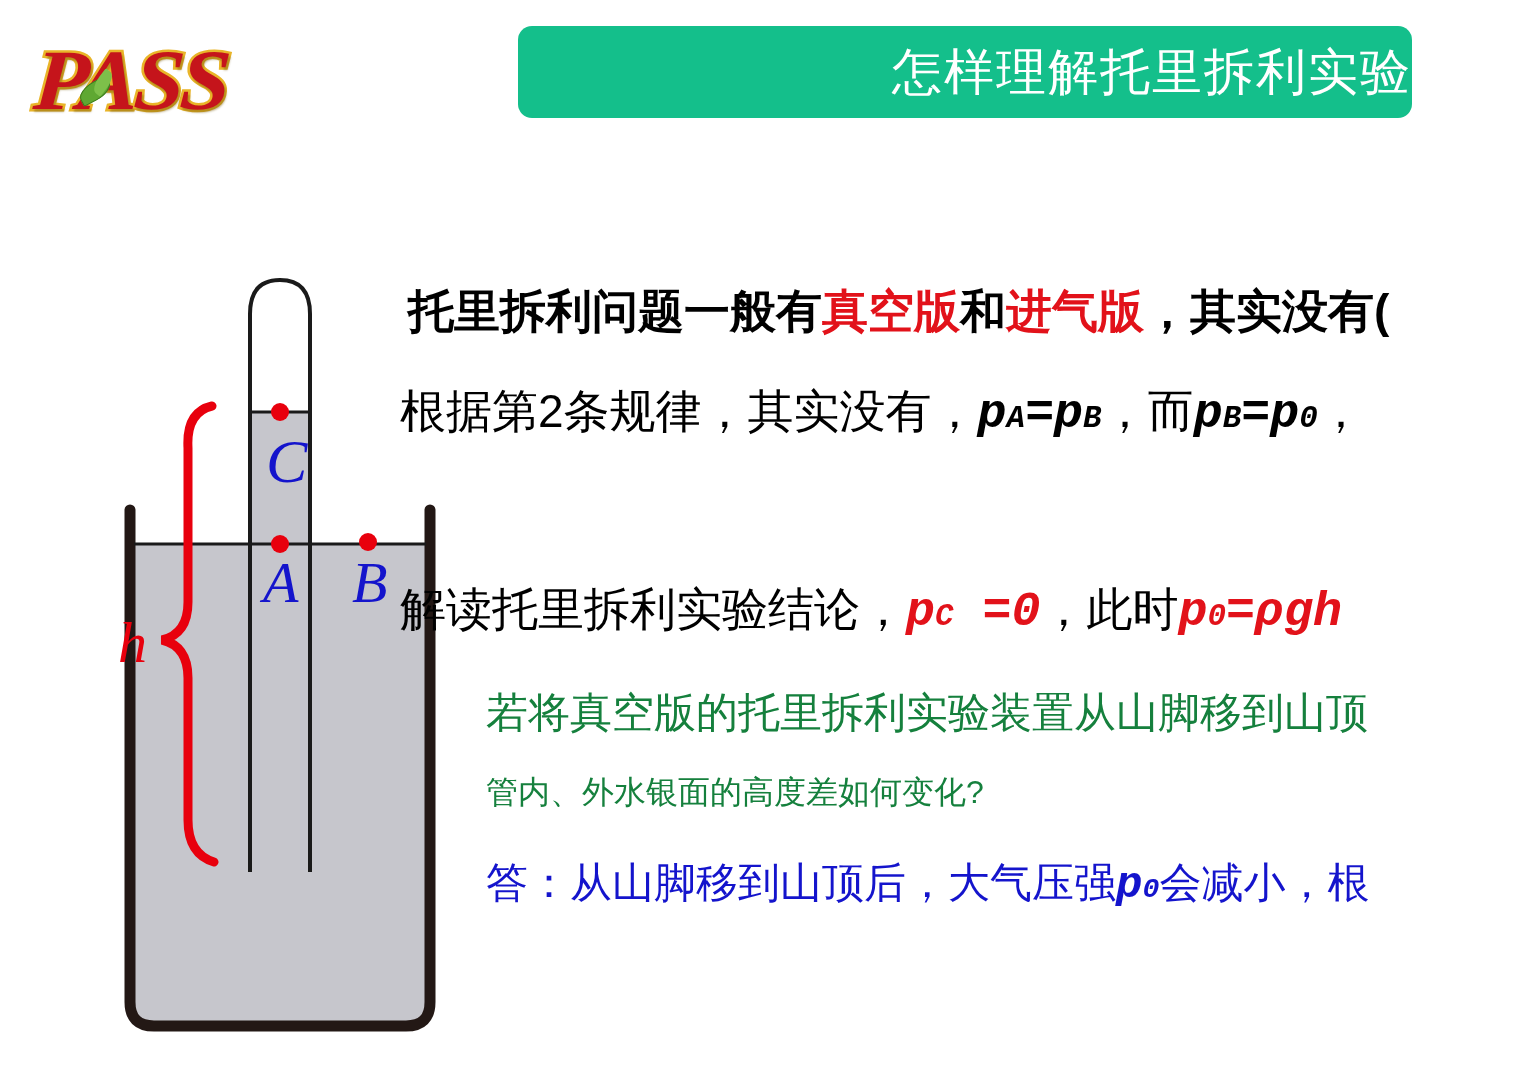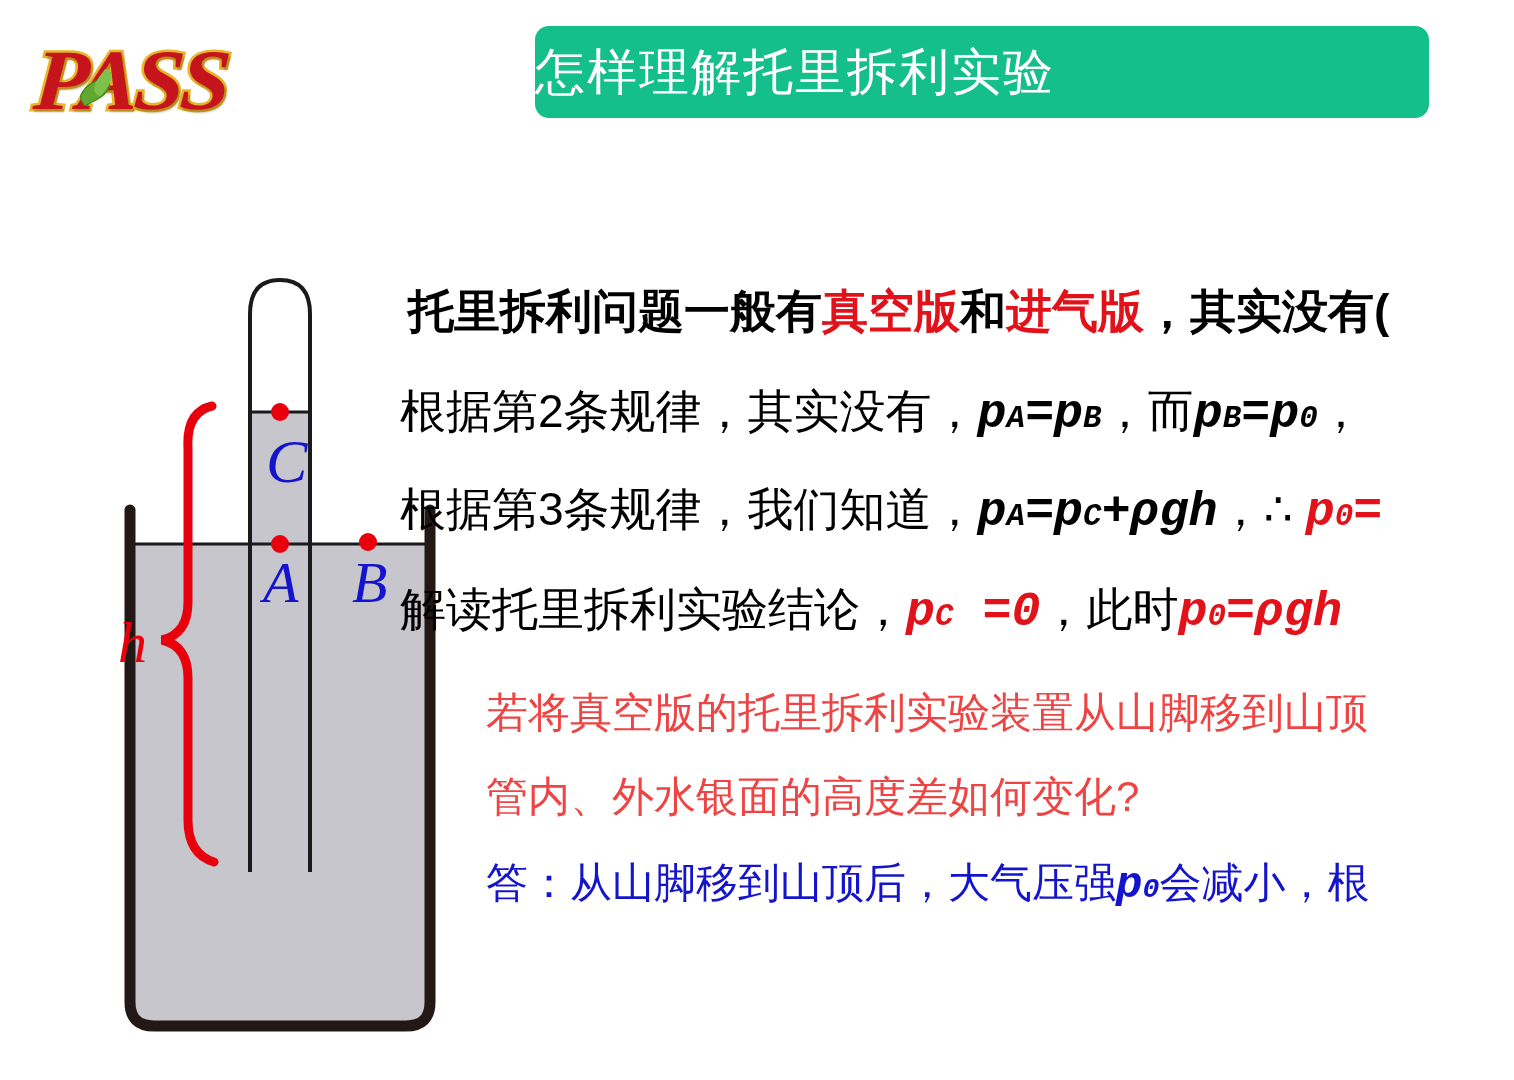--- a/index.html
+++ b/index.html
@@ -39,24 +39,24 @@
   }
   #logo .leaf2{
     position:absolute;left:52px;top:50px;width:26px;height:13px;
     background:#7DC04A;
     border-radius:60% 10% 60% 10%;
     transform:rotate(-52deg);
   }
 
   
   #title-banner{
-    position:absolute;left:535px;top:26px;width:894px;height:92px;
+    position:absolute;left:518px;top:26px;width:894px;height:92px;
     background:#14BF8B;
     border-radius:14px;
-    display:flex;align-items:center;justify-content:flex-start;
+    display:flex;align-items:center;justify-content:flex-end;
   }
   #title-banner .title-text{
     color:#ffffff;
     font-size:50px;
     font-weight:400;
     letter-spacing:2px;
     white-space:nowrap;
   }
 
   
@@ -81,28 +81,28 @@
   }
   .cn{ font-family:"Liberation Sans","DejaVu Sans",sans-serif; }
   .mathi{
     font-family:Liberation Mono, monospace;
     font-style:italic;font-weight:bold;
   }
   .sub{ font-size:.64em; font-style:italic; }
   .black{color:#000000;}
   .redtxt{color:#E2121A;}
   .blue{color:#1414CC;}
-  .green{color:#ef4444;}
+  .green{color:#15803d;}
 
   #line1{left:408px;top:288px;font-size:46px;font-weight:bold;}
   #line2{left:400px;top:388px;font-size:46px;}
   #line3{left:400px;top:486px;font-size:46px;}
   #line4{left:400px;top:586px;font-size:46px;}
   #qline1{left:486px;top:692px;font-size:42px;}
-  #qline2{left:486px;top:776px;font-size:42px;}
+  #qline2{left:486px;top:776px;font-size:32px;}
   #aline1{left:486px;top:862px;font-size:42px;text-align:right;}
   #aline2{left:486px;top:946px;font-size:42px;}
 
   .line .mathi{font-size:1.05em;}
 </style>
 </head>
 <body>
 
 <div id="slide">
 
@@ -146,23 +146,20 @@
   </div>
 
   <div class="line cn black" id="line1">
     <span>托里拆利问题一般有</span><span class="redtxt">真空版</span><span>和</span><span class="redtxt">进气版</span><span>，其实没有(</span>
   </div>
 
   <div class="line cn black" id="line2">
     <span>根据第2条规律，其实没有，</span><span class="mathi"><span>p</span><span class="sub">A</span><span>=</span><span>p</span><span class="sub">B</span></span><span>，而</span><span class="mathi"><span>p</span><span class="sub">B</span><span>=</span><span>p</span><span class="sub">0</span></span><span>，</span>
   </div>
 
-  <div class="line cn black" id="line3">
-    <span>根据第3条规律，我们知道，</span><span class="mathi"><span>p</span><span class="sub">A</span><span>=</span><span>p</span><span class="sub">C</span><span>+ρgh</span></span><span>，</span><span>∴</span>&nbsp;<span class="mathi redtxt"><span>p</span><span class="sub">0</span><span>=</span></span>
-  </div>
 
   <div class="line cn black" id="line4">
     <span>解读托里拆利实验结论，</span><span class="mathi redtxt"><span>p</span><span class="sub">C</span><span> =0</span></span><span>，此时</span><span class="mathi redtxt"><span>p</span><span class="sub">0</span><span>=ρgh</span></span>
   </div>
 
   <div class="line cn green" id="qline1">若将真空版的托里拆利实验装置从山脚移到山顶</div>
   <div class="line cn green" id="qline2">管内、外水银面的高度差如何变化?</div>
 
   <div class="line cn blue" id="aline1">
     <span>答：从山脚移到山顶后，大气压强</span><span class="mathi"><span>p</span><span class="sub">0</span></span><span>会减小，根</span>

